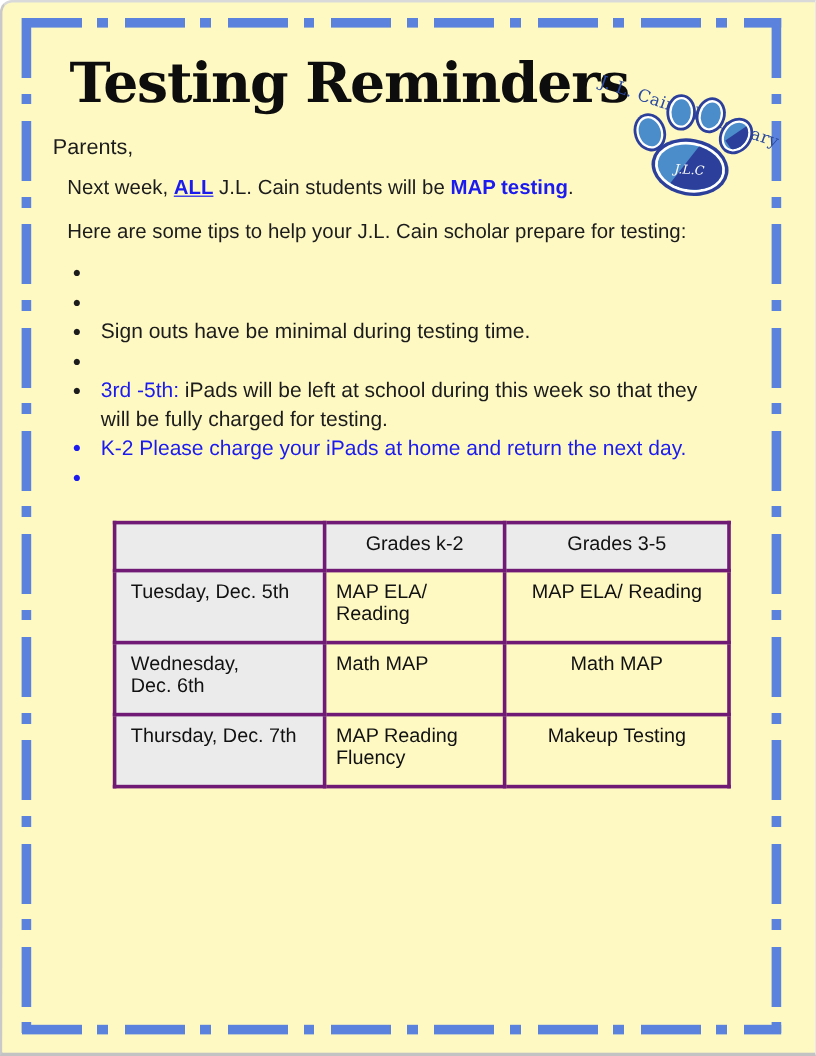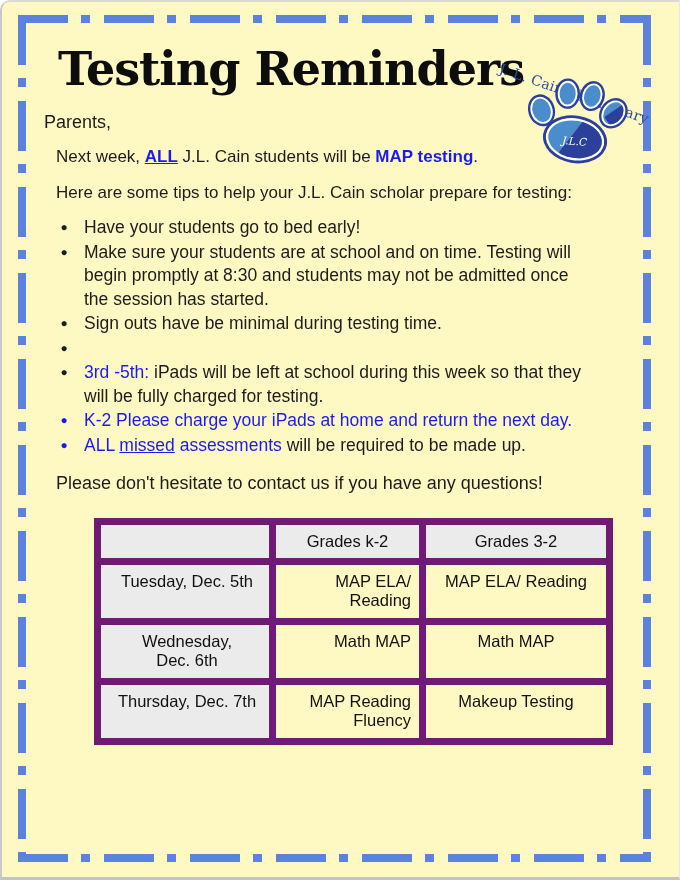--- a/index.html
+++ b/index.html
@@ -59,26 +59,26 @@
   ul.tips .li-text{flex:none;max-width:505px;font-size:17.5px;line-height:23.5px;}
 
   .closing{margin:16px 0 0 12px;font-size:18px;}
 
   
   table.schedule{
     border-collapse:collapse;margin:24px 0 0 50px;
     font-size:16.5px;color:#111;
   }
   table.schedule th, table.schedule td{
-    border:7px solid #701a75;box-sizing:border-box;
+    border:3px solid #701a75;box-sizing:border-box;
     vertical-align:top;padding:7px 8px 4px 8px;
   }
   table.schedule thead th{height:40px;background:#ebebeb;font-weight:400;text-align:center;}
-  table.schedule td.day{background:#ebebeb;text-align:center;white-space:pre-wrap;width:175px;padding-left:12px;}
-  table.schedule td.c1{width:150px;text-align:right;white-space:pre-line;}
+  table.schedule td.day{background:#ebebeb;text-align:left;white-space:pre-wrap;width:175px;padding-left:12px;}
+  table.schedule td.c1{width:150px;text-align:left;white-space:pre-line;}
   table.schedule td.c2{width:187px;text-align:center;white-space:pre-line;}
   table.schedule tbody tr{height:60px;}
 </style>
 </head>
 <body>
 
 <div class="page">
 
   <div class="bframe h top"></div>
   <div class="bframe h bottom"></div>
@@ -137,55 +137,51 @@
   </div>
 
   <div class="content">
     <p class="salutation">Parents,</p>
     <p class="intro-line"><span class="">Next week, </span><span class=" blue bold und">ALL</span><span class=""> J.L. Cain students will be </span><span class=" blue bold">MAP testing</span><span class="">.</span></p>
     <p class="intro-line wrapcap">Here are some tips to help your J.L. Cain scholar prepare for testing:</p>
 
     <ul class="tips" id="tips-list">
         <li>
           <span class="marker">●</span>
-          <span class="li-text"><span class="">Have your students go to bed early!</span></span>
-        </li>
-        <li>
-          <span class="marker">●</span>
-          <span class="li-text"><span class="">Make sure your students are at school and on time. Testing will begin promptly at 8:30 and students may not be admitted once the session has started.</span></span>
+        </li>
+        <li>
+          <span class="marker">●</span>
         </li>
         <li>
           <span class="marker">●</span>
           <span class="li-text"><span class="">Sign outs have be minimal during testing time.</span></span>
         </li>
         <li>
           <span class="marker">●</span>
         </li>
         <li>
           <span class="marker">●</span>
           <span class="li-text"><span class=" blue">3rd -5th:</span><span class=""> iPads will be left at school during this week so that they will be fully charged for testing.</span></span>
         </li>
         <li>
           <span class="marker blue">●</span>
           <span class="li-text"><span class=" blue">K-2 Please charge your iPads at home and return the next day.</span></span>
         </li>
         <li>
           <span class="marker blue">●</span>
-          <span class="li-text"><span class=" blue">ALL </span><span class=" blue und">missed</span><span class=" blue"> assessments</span><span class=""> will be required to be made up.</span></span>
         </li>
       </ul>
 
-    <p class="closing">Please don't hesitate to contact us if you have any questions!</p>
 
     <table class="schedule">
       <thead>
           <tr id="sched-head">
             <th></th>
             <th>Grades k-2</th>
-            <th>Grades 3-2</th>
+            <th>Grades 3-5</th>
           </tr>
         </thead>
       <tbody id="sched-body">
           <tr>
             <td class="day">Tuesday, Dec. 5th</td>
             <td class="c1">MAP ELA/
 Reading</td>
             <td class="c2">MAP ELA/ Reading</td>
           </tr>
           <tr>

